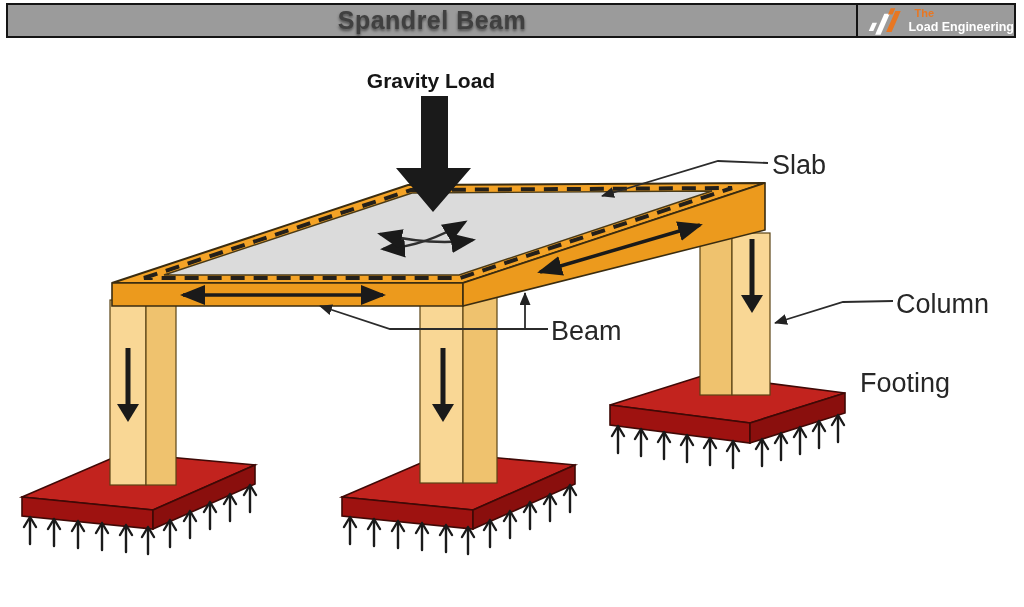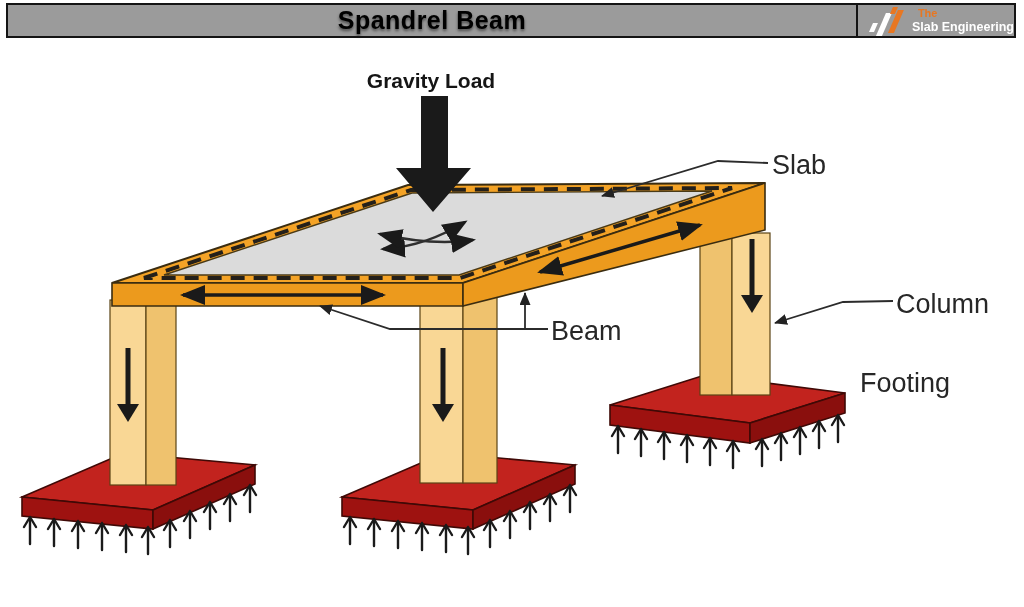--- a/index.html
+++ b/index.html
@@ -3,21 +3,21 @@
 <meta charset="utf-8">
 <style>
   html,body{margin:0;padding:0;background:#fff;}
   .stage{position:relative;width:1024px;height:607px;background:#ffffff;overflow:hidden;
          font-family:"Liberation Sans",sans-serif;}
   
   .header{position:absolute;left:6px;top:3px;width:1010px;height:35px;
           background:var(--header-gray);border:2px solid #141414;box-sizing:border-box;
           display:flex;}
   .header-main{flex:1;display:flex;align-items:center;justify-content:center;}
-  .title{font-size:25px;font-weight:bold;color:#000000;letter-spacing:.5px;
+  .title{font-size:25px;font-weight:bold;color:#404040;letter-spacing:.5px;
          text-shadow:0 2px 3px rgba(30,30,30,.65);}
   .header-logo{width:158px;border-left:2px solid #141414;display:flex;align-items:center;
                padding-left:8px;box-sizing:border-box;}
   .logo-text{display:flex;flex-direction:column;line-height:1;margin-left:4px;}
   .logo-the{color:var(--logo-orange);font-weight:bold;font-size:11px;margin-left:6px;margin-bottom:2px;}
   .logo-brand{color:#ffffff;font-weight:bold;font-size:12.5px;white-space:nowrap;}
   
   .diagram{position:absolute;left:0;top:0;}
   .beam-top{fill:var(--beam-orange);stroke:#3a2c10;stroke-width:2;}
   .beam-face{fill:var(--beam-orange-dark);stroke:#3a2c10;stroke-width:1.6;}
@@ -47,21 +47,21 @@
     </div>
     <div class="header-logo">
       <svg width="42" height="32" viewBox="0 0 42 32">
         <path d="M3,27 h5 l4,-9 h-5 Z" fill="#ffffff"></path>
         <path d="M10,31 h6 l10,-23 h-6 Z" fill="#ffffff"></path>
         <path d="M22,28 h6 l10,-23 h-6 Z" fill="var(--logo-orange)"></path>
         <path d="M24,9 h5 l3,-7 h-5 Z" fill="var(--logo-orange)"></path>
       </svg>
       <div class="logo-text">
         <span class="logo-the">The</span>
-        <span class="logo-brand">Slab Engineering</span>
+        <span class="logo-brand">Load Engineering</span>
       </div>
     </div>
   </div>
 
   <svg class="diagram" width="1024" height="607" viewBox="0 0 1024 607">
     <defs>
 
       <marker id="ah" markerUnits="userSpaceOnUse" markerWidth="14" markerHeight="11" refX="12" refY="5.5" orient="auto">
         <path d="M0,0 L13,5.5 L0,11 Z" fill="#222222"></path>
       </marker>

